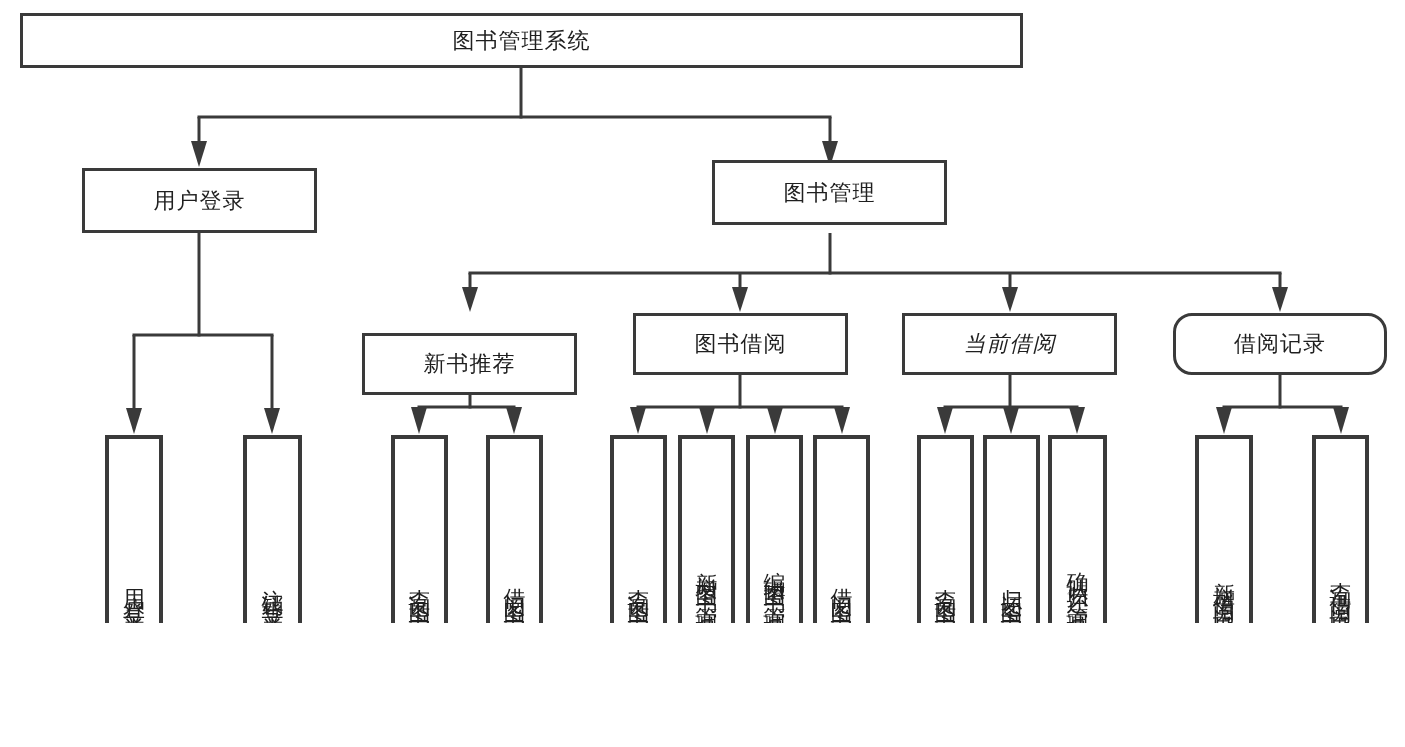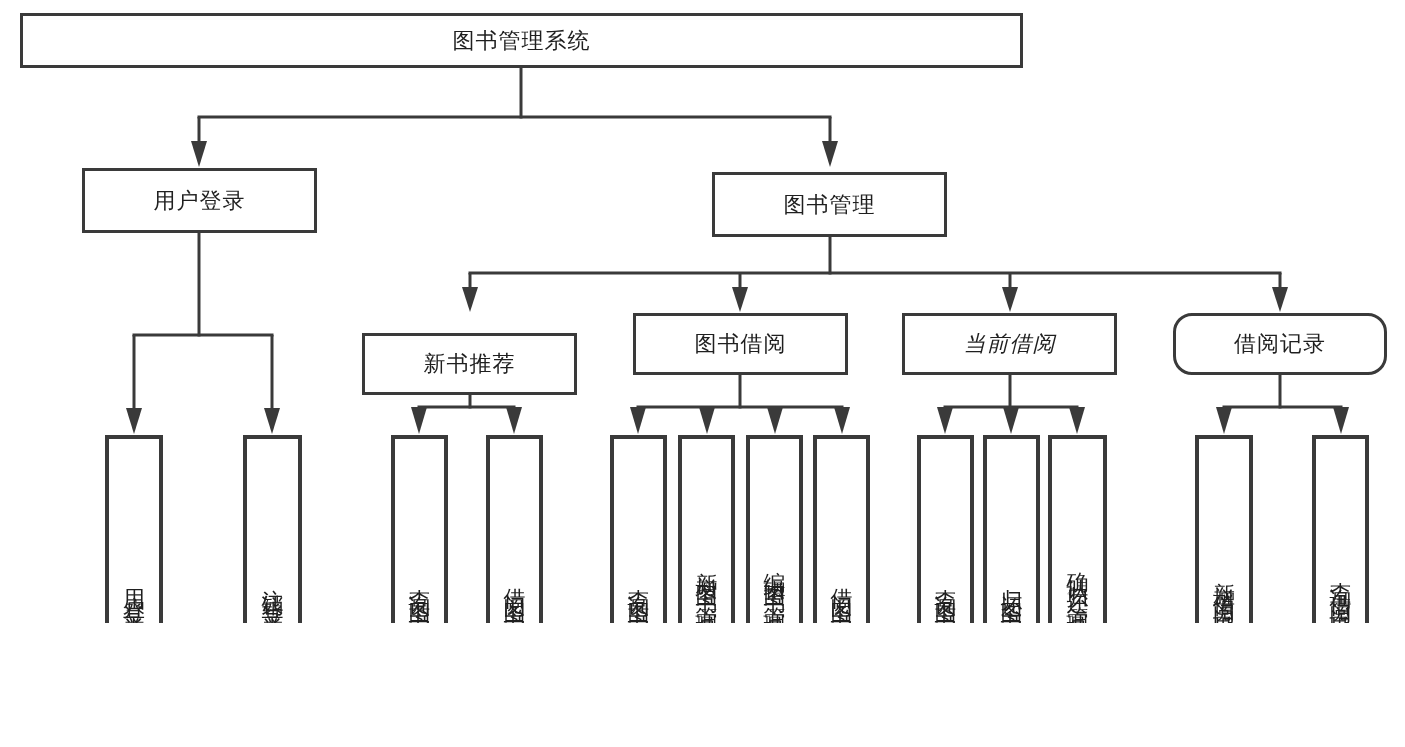--- a/index.html
+++ b/index.html
@@ -104,21 +104,21 @@
     </g>
   </svg>
 
   <div class="node" style="left:20px;top:13px;width:1003px;height:55px;">
     <span class="hlabel">图书管理系统</span>
   </div>
 
   <div class="node" style="left:82px;top:168px;width:235px;height:65px;">
     <span class="hlabel">用户登录</span>
   </div>
-  <div class="node" style="left:712px;top:172px;width:235px;height:65px;">
+  <div class="node" style="left:712px;top:160px;width:235px;height:65px;">
     <span class="hlabel">图书管理</span>
   </div>
 
   <div class="node" style="left:362px;top:297px;width:215px;height:62px;margin-top:36px;">
     <span class="hlabel">新书推荐</span>
   </div>
   <div class="node" style="left:633px;top:313px;width:215px;height:62px;">
     <span class="hlabel">图书借阅</span>
   </div>
   <div class="node" style="left:902px;top:313px;width:215px;height:62px;font-style:italic;">

